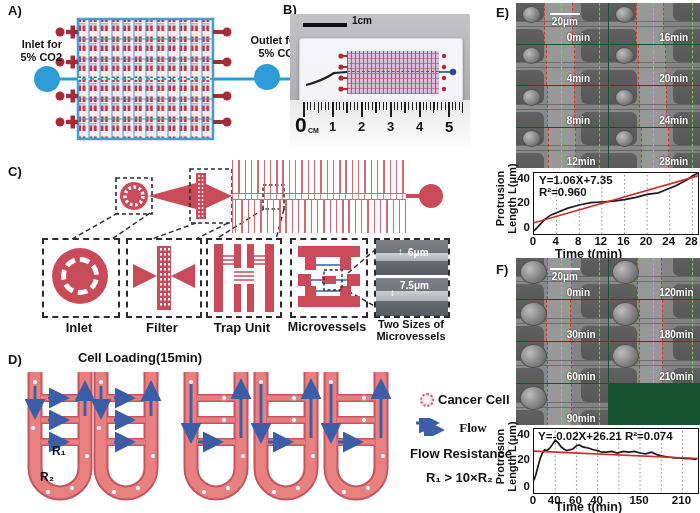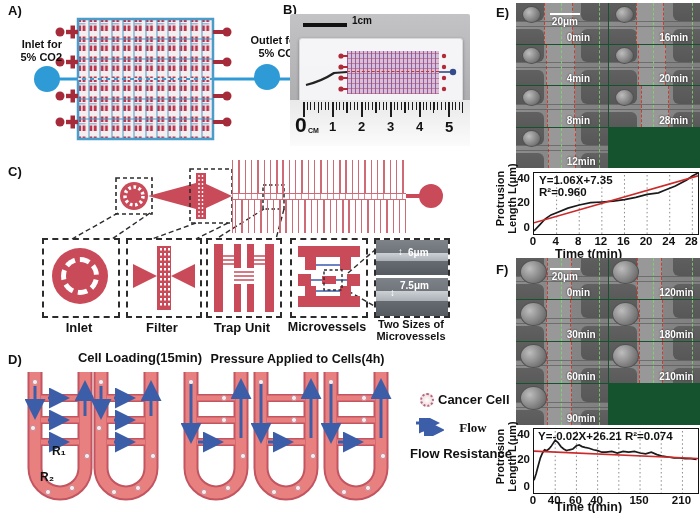--- a/index.html
+++ b/index.html
@@ -318,21 +318,20 @@
   <div class="abs cap" style="left:126px;top:320px;width:72px;">Filter</div>
   <div class="abs cap" style="left:202px;top:320px;width:80px;">Trap Unit</div>
   <div class="abs cap" style="left:284px;top:320px;width:86px;font-size:12.5px;">Microvessels</div>
   <div class="abs smallcap" style="left:370px;top:318px;width:82px;">
     <div>Two Sizes of</div>
       <div>Microvessels</div>
   </div>
 
   <div class="abs plabel" style="left:8px;top:352px;">D)</div>
   <div class="abs cap" style="left:30px;top:350px;width:140px;margin-left:40px;">Cell Loading(15min)</div>
-  <div class="abs cap" style="left:205px;top:352px;width:185px;font-size:12.5px;">Pressure Applied to Cells(4h)</div>
   <svg class="abs" style="left:18px;top:368px;" width="392" height="142" viewBox="0 0 392 142">
     <defs>
       <marker id="ab" markerWidth="7" markerHeight="7" refX="5" refY="3.5" orient="auto">
         <path d="M0,0 L7,3.5 L0,7 Z" fill="#3c5ea9"></path>
       </marker>
       <g id="ushape">
         <path d="M7,4 V100 A25 25 0 0 0 57,100 V4" fill="none" stroke="#c25560" stroke-width="15"></path>
         <path d="M7,4 V100 A25 25 0 0 0 57,100 V4" fill="none" stroke="#e98080" stroke-width="11"></path>
         <g stroke="#c25560" stroke-width="8">
             <line x1="13" y1="30" x2="51" y2="30"></line>
@@ -383,20 +382,21 @@
   <div class="abs dlab" style="left:40px;top:470px;">R₂</div>
 
   <div class="abs" style="left:420px;top:393px;width:14px;height:14px;border-radius:50%;border:2px dotted #b5687a;background:radial-gradient(#fff,#ecd3d8);box-sizing:border-box;"></div>
   <div class="abs cap" style="left:438px;top:392px;width:90px;text-align:left;">Cancer Cell</div>
   <svg class="abs" style="left:414px;top:418px;" width="30" height="18" viewBox="0 0 30 18">
     <line x1="2" y1="5" x2="20" y2="5" stroke="#3c5ea9" stroke-width="3" marker-end="url(#ab)"></line>
     <line x1="7" y1="12" x2="25" y2="12" stroke="#3c5ea9" stroke-width="3" marker-end="url(#ab)"></line>
   </svg>
   <div class="abs cap" style="left:448px;top:420px;width:50px;text-align:center;font-family:Liberation Serif, serif;">Flow</div>
   <div class="abs cap" style="left:410px;top:446px;width:120px;text-align:left;">Flow Resistance</div>
+  <div class="abs cap" style="left:426px;top:470px;width:100px;text-align:left;">R₁ &gt; 10×R₂</div>
 
   <div class="abs plabel" style="left:496px;top:5px;">E)</div>
   <div class="abs tilegrid egrid" style="left:516px;top:3px;width:184px;height:165px;">
     <div class="tile">
         <div class="chamber ch-tl"></div>
         <div class="chamber ch-bl"></div>
         <div class="chamber ch-tr"></div>
         <div class="chamber ch-br"></div>
         <div class="band"></div>
         <div class="hline" style="top:44%;"></div>
@@ -464,20 +464,33 @@
         <div class="chamber ch-bl"></div>
         <div class="chamber ch-tr"></div>
         <div class="chamber ch-br"></div>
         <div class="band" style="left:32%;"></div>
         <div class="hline" style="top:44%;"></div>
         <div class="hline" style="top:56%;"></div>
         <div class="gline1"></div>
         <div class="gline2"></div>
         <div class="cell"></div>
         <span class="tlabel">20min</span>
+      </div>
+    <div class="tile">
+        <div class="chamber ch-tl"></div>
+        <div class="chamber ch-bl"></div>
+        <div class="chamber ch-tr"></div>
+        <div class="chamber ch-br"></div>
+        <div class="band" style="left:33%;"></div>
+        <div class="hline" style="top:44%;"></div>
+        <div class="hline" style="top:56%;"></div>
+        <div class="gline1"></div>
+        <div class="gline2"></div>
+        <div class="cell"></div>
+        <span class="tlabel">24min</span>
       </div>
     <div class="tile">
         <div class="chamber ch-tl"></div>
         <div class="chamber ch-bl"></div>
         <div class="chamber ch-tr"></div>
         <div class="chamber ch-br"></div>
         <div class="band" style="left:35%;"></div>
         <div class="hline" style="top:44%;"></div>
         <div class="hline" style="top:56%;"></div>
         <div class="gline1"></div>

